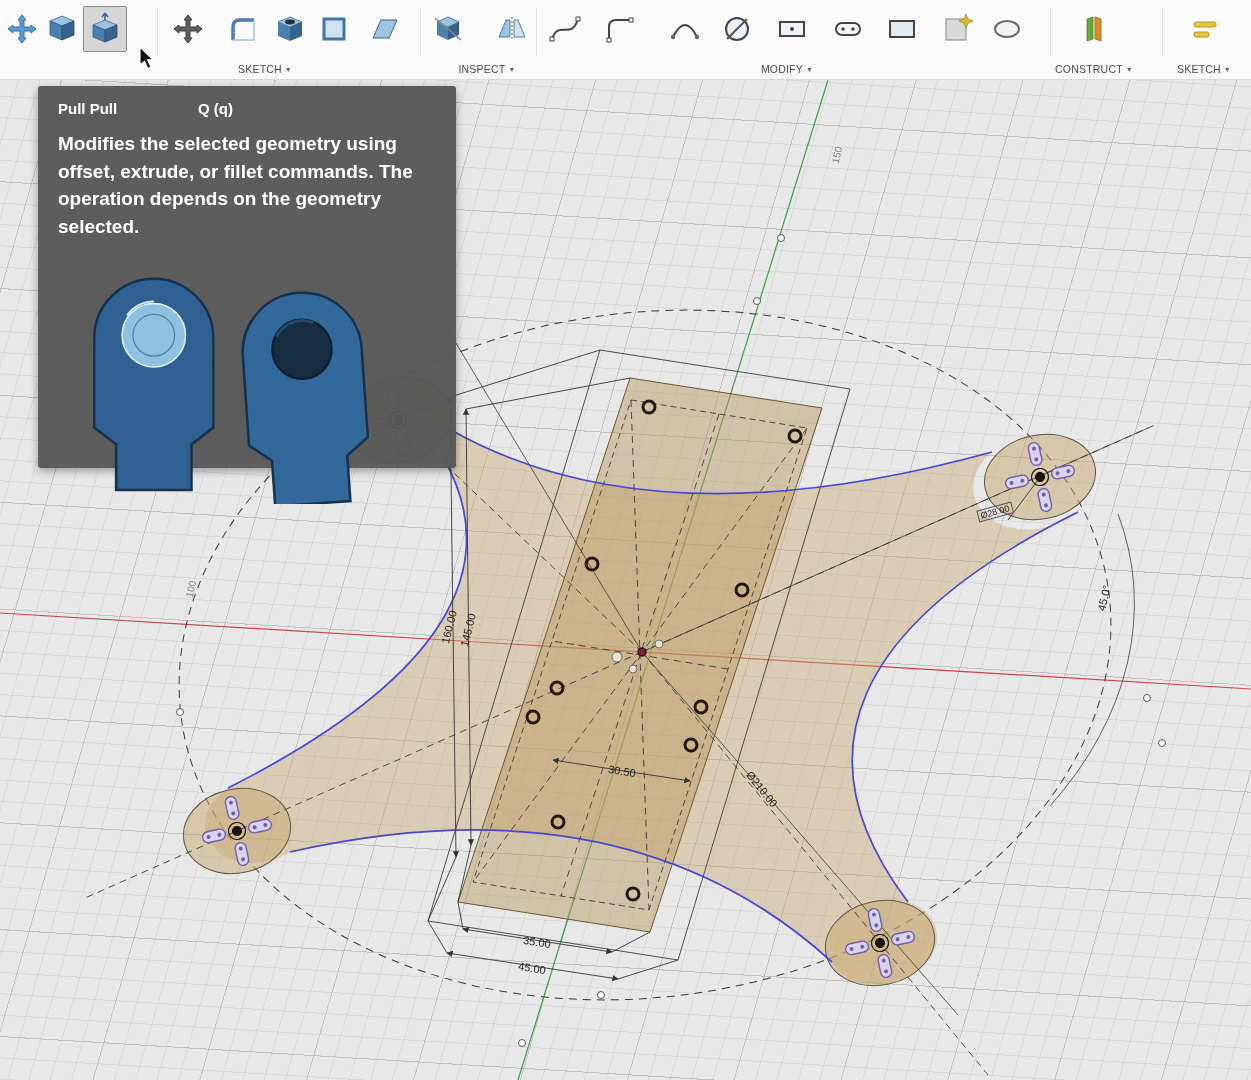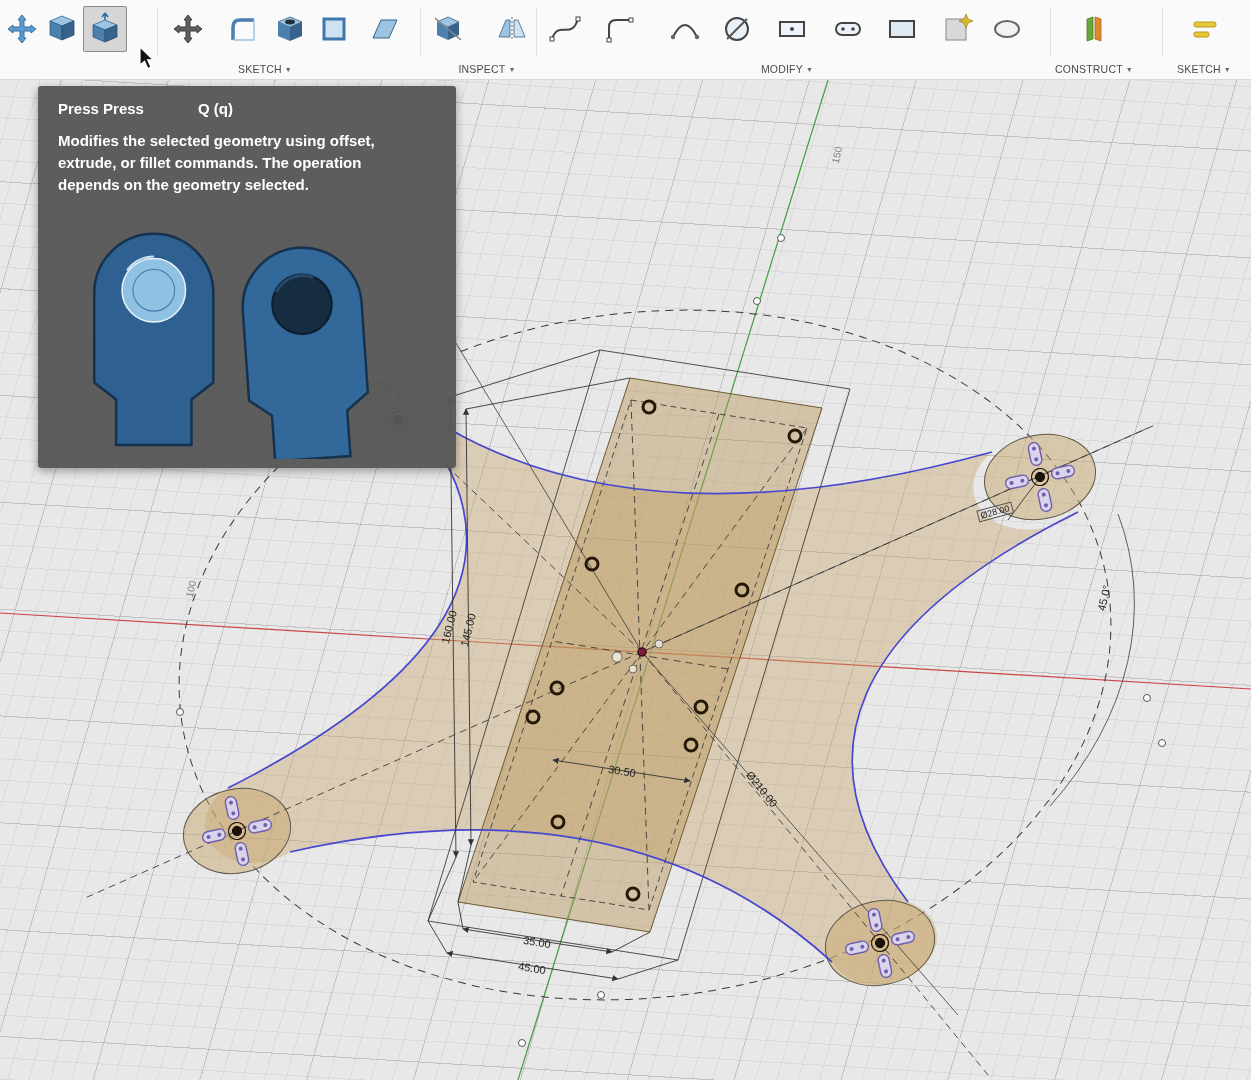--- a/index.html
+++ b/index.html
@@ -35,21 +35,21 @@
     white-space:nowrap; }
   .dim-label.small { font-size:9px; border:1px solid #555; padding:0 2px; }
   .grid-label { position:absolute; z-index:12; font-size:10px; color:#7d7d7d; white-space:nowrap; }
 
   
   .tooltip { position:absolute; left:38px; top:86px; width:418px; height:382px;
     background:rgba(88,88,88,.97); color:#fff; border-radius:3px; z-index:50;
     box-shadow:0 3px 10px rgba(0,0,0,.35); padding:14px 20px; }
   .tt-head { display:flex; font-size:15px; font-weight:bold; }
   .tt-title { width:140px; }
-  .tt-desc { margin-top:13px; font-size:15px; font-weight:bold; line-height:1.45;
+  .tt-desc { margin-top:13px; font-size:19px; font-weight:bold; line-height:1.45;
     max-width:365px; }
   .tt-img { display:block; margin-top:4px; }
 
   .cursor { position:absolute; left:138px; top:46px; z-index:100; }
 </style>
 </head>
 <body>
 
 <div class="canvas">
   <div class="grid"></div>
@@ -402,21 +402,21 @@
   <div class="group-label" style="left:1038px; width:112px">
     <span>CONSTRUCT</span><span class="caret">▼</span>
   </div>
   <div class="group-label" style="left:1157px; width:94px">
     <span>SKETCH</span><span class="caret">▼</span>
   </div>
 </div>
 
 <div class="tooltip">
   <div class="tt-head">
-    <span class="tt-title">Press Press</span>
+    <span class="tt-title">Pull Pull</span>
     <span class="tt-shortcut">Q (q)</span>
   </div>
   <div class="tt-desc">Modifies the selected geometry using offset, extrude, or fillet commands. The operation depends on the geometry selected.</div>
 
   <svg class="tt-img" width="400" height="260" viewBox="0 0 400 262">
 
     <g>
       <path d="M 35 95 A 60 60 0 1 1 155 95 L 155 185 L 133 202 L 133 248 L 57 248 L 57 202 L 35 185 Z" fill="#2e6191" stroke="#16324e" stroke-width="2.5"></path>
       <circle cx="95" cy="92" r="32" fill="#8fc2e2" stroke="#e8f2fa" stroke-width="1.5"></circle>
       <circle cx="95" cy="92" r="21" fill="none" stroke="#4a7fae" stroke-width="1.2"></circle>

